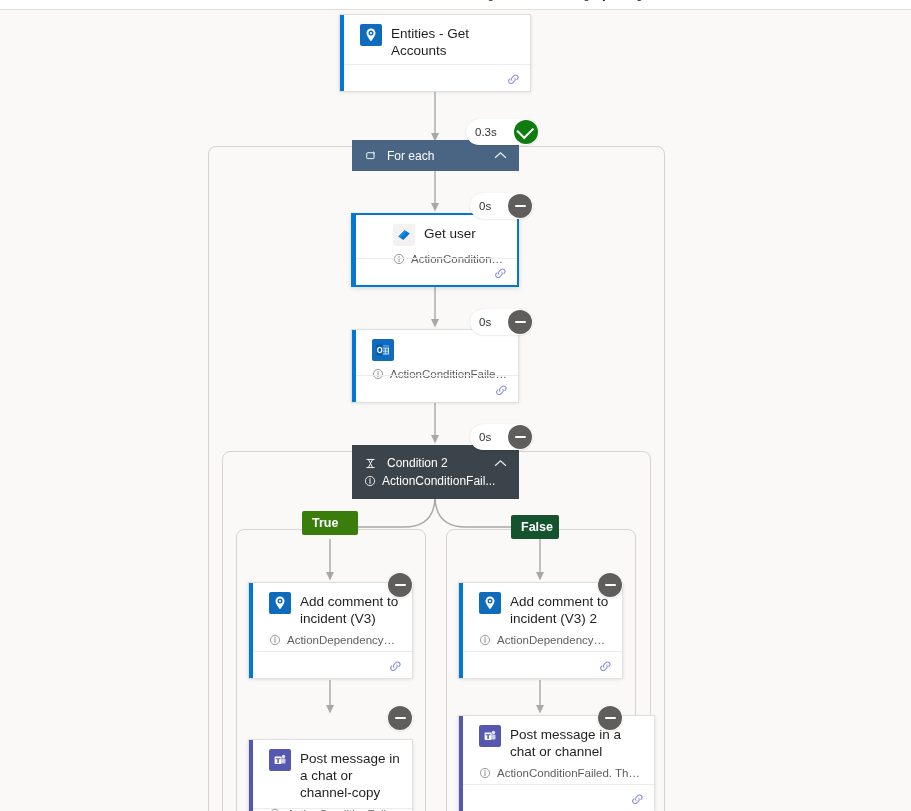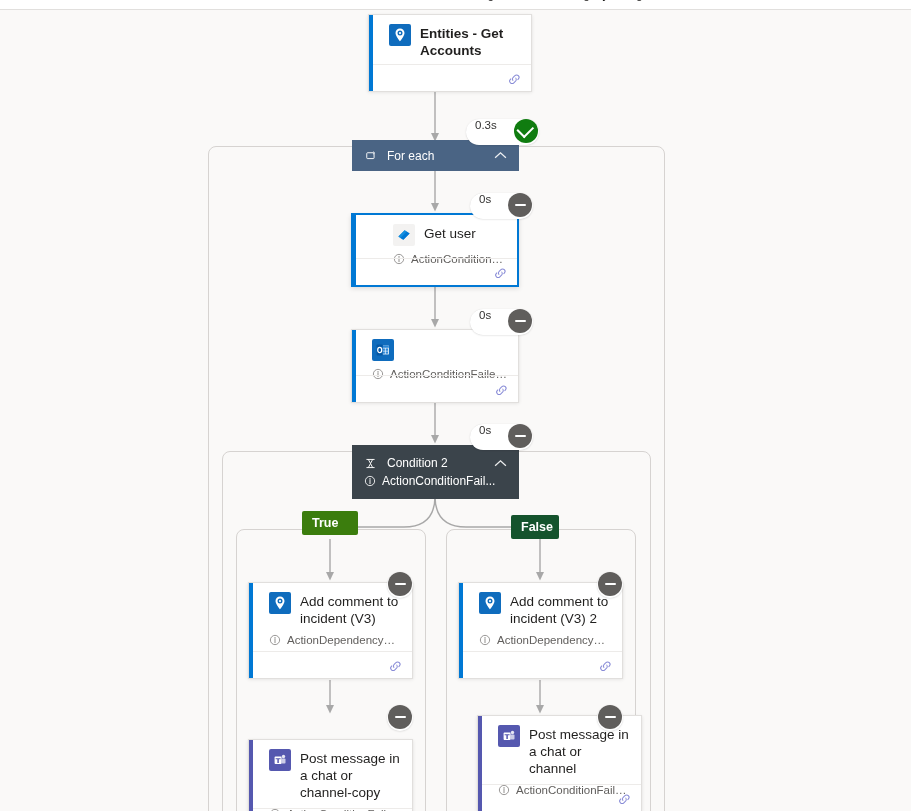--- a/index.html
+++ b/index.html
@@ -72,21 +72,21 @@
   
   .blabel{
     position:absolute;height:24px;border-radius:2px;color:#fff;
     display:flex;align-items:center;gap:12px;padding:0 10px;
     font-size:12.5px;font-weight:bold;box-sizing:border-box;z-index:14;
   }
 
   
   .badge{
     position:absolute;height:26px;border-radius:13px;background:#fff;
-    display:flex;gap:17px;
+    display:flex;align-items:center;gap:17px;
     padding-left:9px;padding-right:1px;
     box-shadow:0 .6px 1.8px rgba(0,0,0,.13),0 .1px .6px rgba(0,0,0,.11);
     z-index:20;
   }
   .badge.noText{padding-left:1px;}
   .badge .dur{font-size:11.5px;color:#323130;}
   .badge .dot{width:24px;height:24px;border-radius:12px;display:flex;
     align-items:center;justify-content:center;flex:0 0 24px;}
   .dot.ok{background:#107c10;}
   .dot.skip{background:#605e5c;}
@@ -183,21 +183,21 @@
 
         <path d="M330,529 L330,566" marker-end="url(#ah)"></path>
 
         <path d="M540,529 L540,566" marker-end="url(#ah)"></path>
 
         <path d="M330,670 L330,699" marker-end="url(#ah)"></path>
         <path d="M540,670 L540,699" marker-end="url(#ah)"></path>
       </g>
     </svg>
 
-    <div class="card" style="left:368px;top:4px;width:164px;height:78px;font-weight:bold;">
+    <div class="card" style="left:339px;top:4px;width:192px;height:78px;">
       <div class="accent" style="background:#0078d4;"></div>
       <div class="card-body">
         <div class="card-head">
           <span class="card-ico" style="background:#0f6cbd;">
             <svg width="16" height="16" viewBox="0 0 16 16">
               <path d="M8 1.6c2.5 0 4.5 2 4.5 4.5 0 3-4.5 8.3-4.5 8.3S3.5 9.1 3.5 6.1c0-2.5 2-4.5 4.5-4.5z" fill="#fff"></path>
               <circle cx="8" cy="6.1" r="2.5" fill="#0f6cbd"></circle>
               <circle cx="8" cy="6.1" r="1.1" fill="#fff"></circle>
             </svg>
           </span>
@@ -455,21 +455,21 @@
           </g>
           </svg>
       </div>
     </div>
     <div class="badge noText" style="left:387px;top:695px;">
       <span class="dot skip">
           <i class="mn"></i>
         </span>
     </div>
 
-    <div class="card" style="left:458px;top:705px;width:165px;height:97px;margin-left:19px;">
+    <div class="card" style="left:458px;top:705px;width:197px;height:97px;">
       <div class="accent" style="background:#5558af;"></div>
       <div class="card-body">
         <div class="card-head">
           <span class="card-ico" style="background:#5558af;">
             <svg width="16" height="16" viewBox="0 0 16 16">
               <rect x="2.6" y="4.6" width="7" height="7.4" rx=".8" fill="#fff"></rect>
               <path d="M3.6 6.3h5v1.05H6.85V10.9H5.35V7.35H3.6z" fill="#5558af"></path>
               <circle cx="11.5" cy="4.5" r="1.7" fill="#fff" opacity=".85"></circle>
               <rect x="9.6" y="6.6" width="3.9" height="5" rx=".8" fill="#fff" opacity=".7"></rect>
             </svg>

